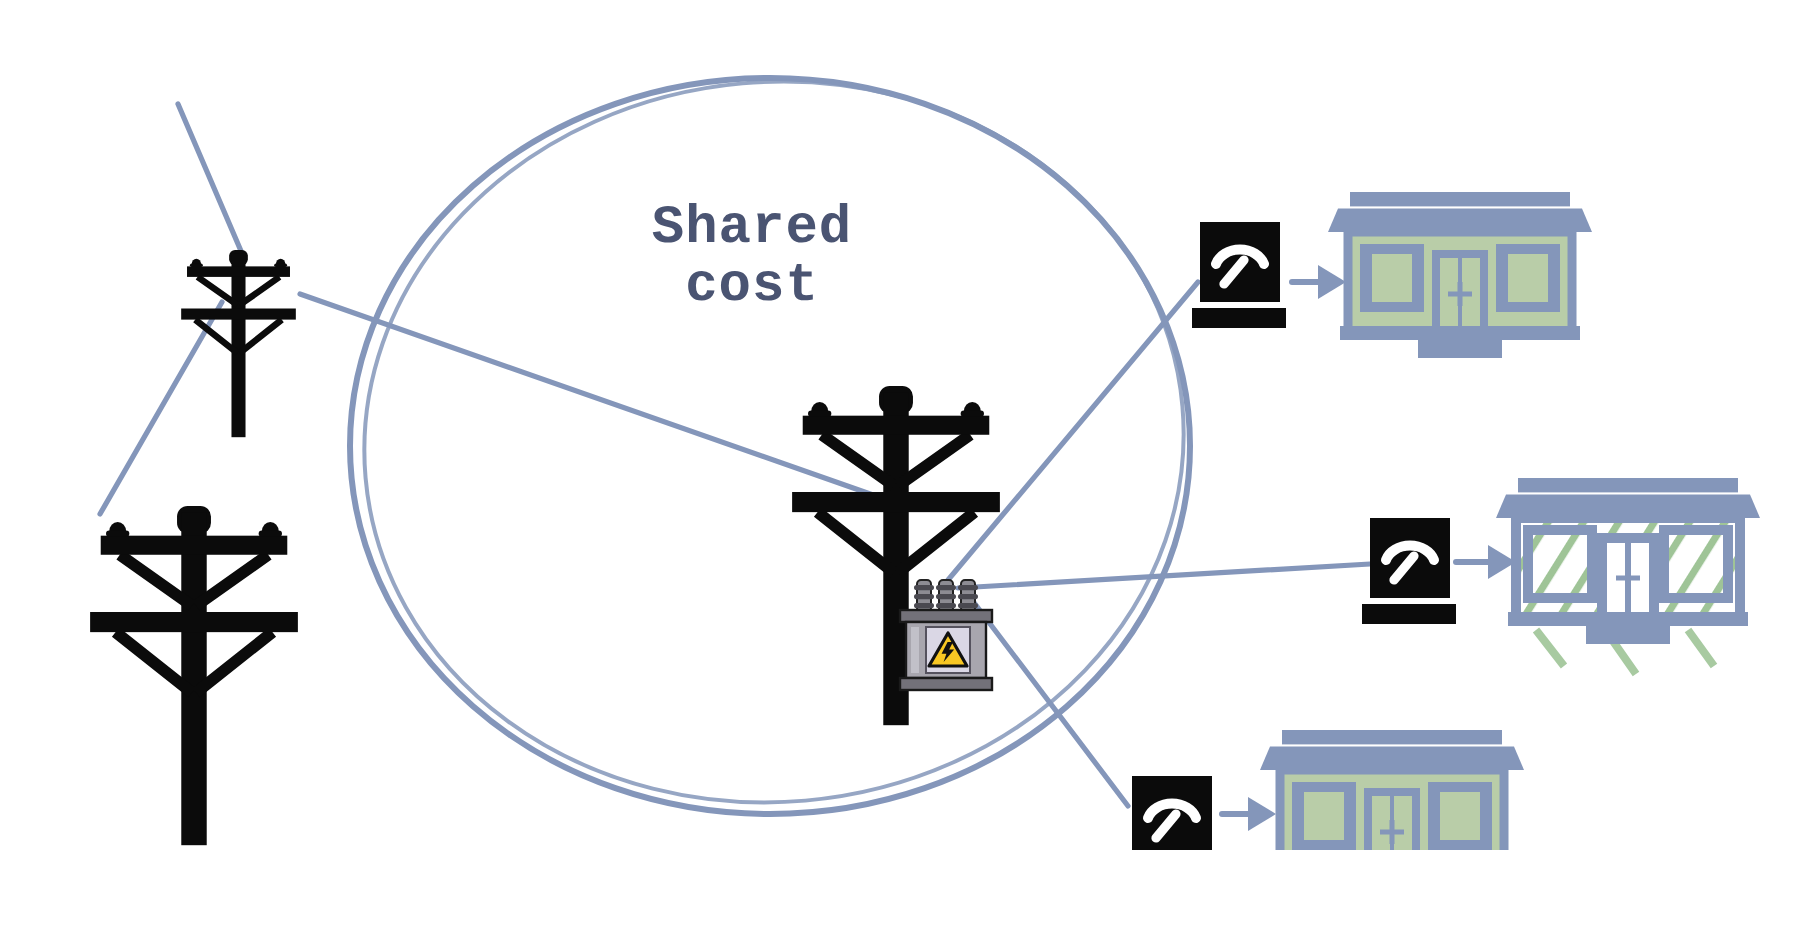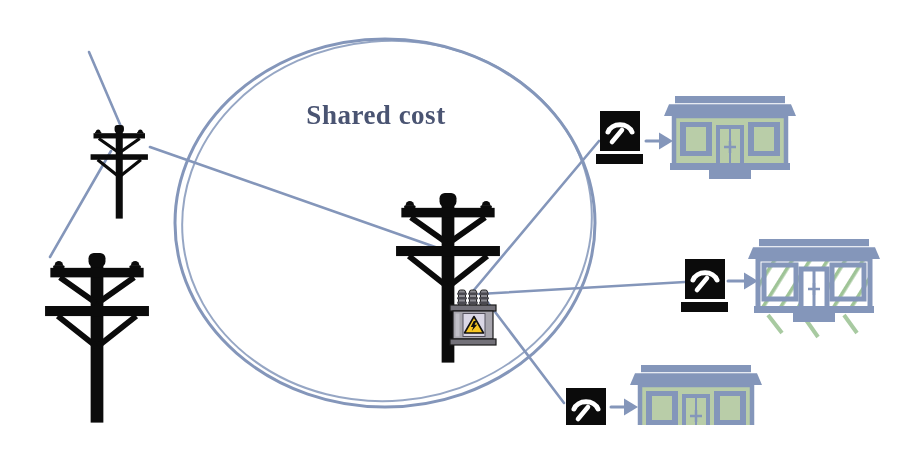--- a/index.html
+++ b/index.html
@@ -1,17 +1,17 @@
 <!DOCTYPE html>
 <html style="--background: #ffffff; --line_blue: #8496ba; --label_text: #4a5472; --hatch_green: #a8c69e; --hatch_green_light: #c0d5b6; --house_green: #b9cda8; --meter_black: #0b0b0b; --transformer_gray: #a8a6ae; --transformer_cap_gray: #737179; --warning_yellow: #f8c723;"><head>
 <meta charset="utf-8">
 <style>
   html,body{margin:0;padding:0;background:#fff;}
   .stage{position:relative;width:900px;height:425px;background:var(--background,#ffffff);
-         font-family:Liberation Serif, serif;overflow:hidden;}
+         font-family:Liberation Mono, monospace;overflow:hidden;}
   .stage svg{position:absolute;left:0;top:0;}
   .shared-label{position:absolute;left:306px;top:101px;width:140px;text-align:center;
     font-size:27px;font-weight:700;line-height:29px;letter-spacing:.5px;
     color:var(--label_text,#4a5472);}
   .wire{fill:none;stroke:var(--line_blue,#8496ba);stroke-width:2.6;stroke-linecap:round;}
   .arrow-line{fill:none;stroke:var(--line_blue,#8496ba);stroke-width:3;stroke-linecap:round;}
   .arrow-head{fill:var(--line_blue,#8496ba);stroke:none;}
   .zone-stroke{fill:none;stroke:var(--line_blue,#8496ba);}
   .ink{fill:#0b0b0b;}
   .ink-stroke{stroke:#0b0b0b;fill:none;}

